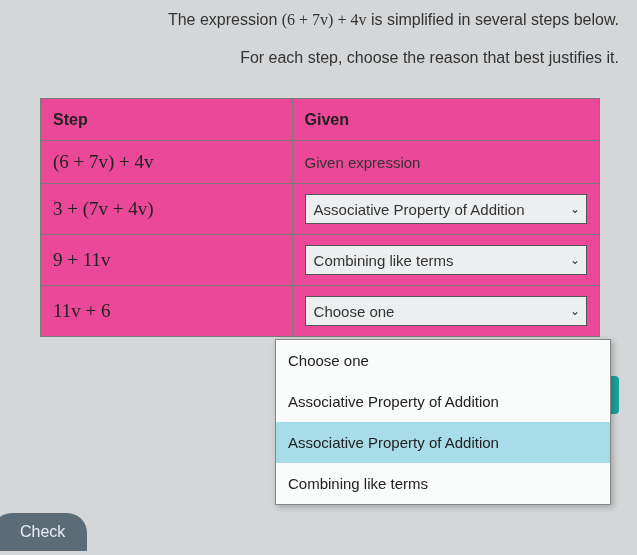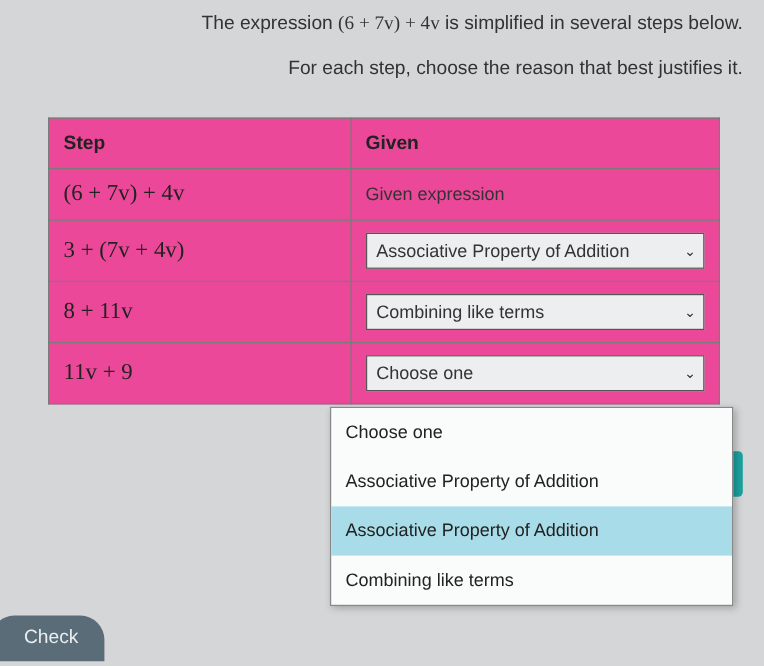--- a/index.html
+++ b/index.html
@@ -136,30 +136,30 @@
     <tr>
       <td class="step-cell">3 + (7v + 4v)</td>
       <td class="reason-cell">
         <div class="select-box">
           <span>Associative Property of Addition</span>
           <span class="chev">⌄</span>
         </div>
       </td>
     </tr>
     <tr>
-      <td class="step-cell">8 + 11v</td>
+      <td class="step-cell">9 + 11v</td>
       <td class="reason-cell">
         <div class="select-box">
           <span>Combining like terms</span>
           <span class="chev">⌄</span>
         </div>
       </td>
     </tr>
     <tr>
-      <td class="step-cell">11v + 9</td>
+      <td class="step-cell">11v + 6</td>
       <td class="reason-cell">
         <div class="select-box">
           <span>Choose one</span>
           <span class="chev">⌄</span>
         </div>
       </td>
     </tr>
   </tbody>
     </table>
 </div>

